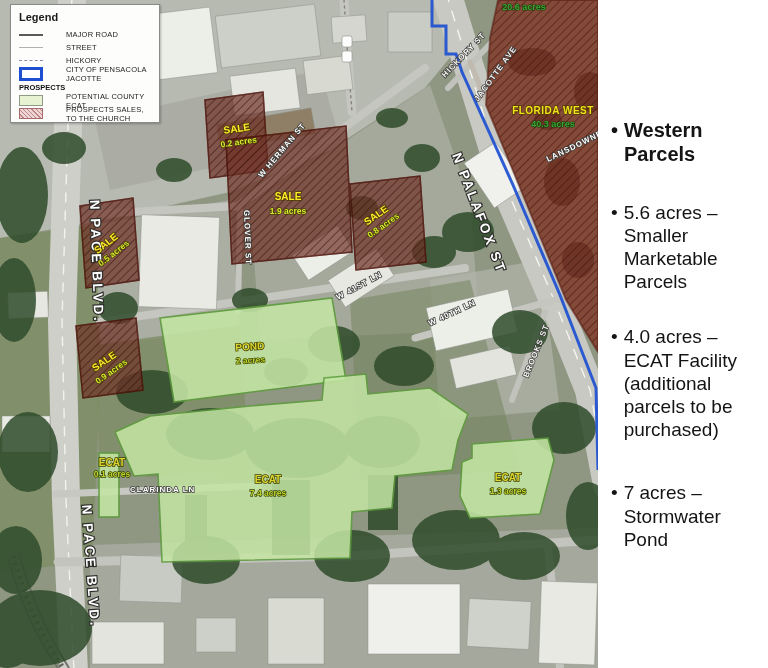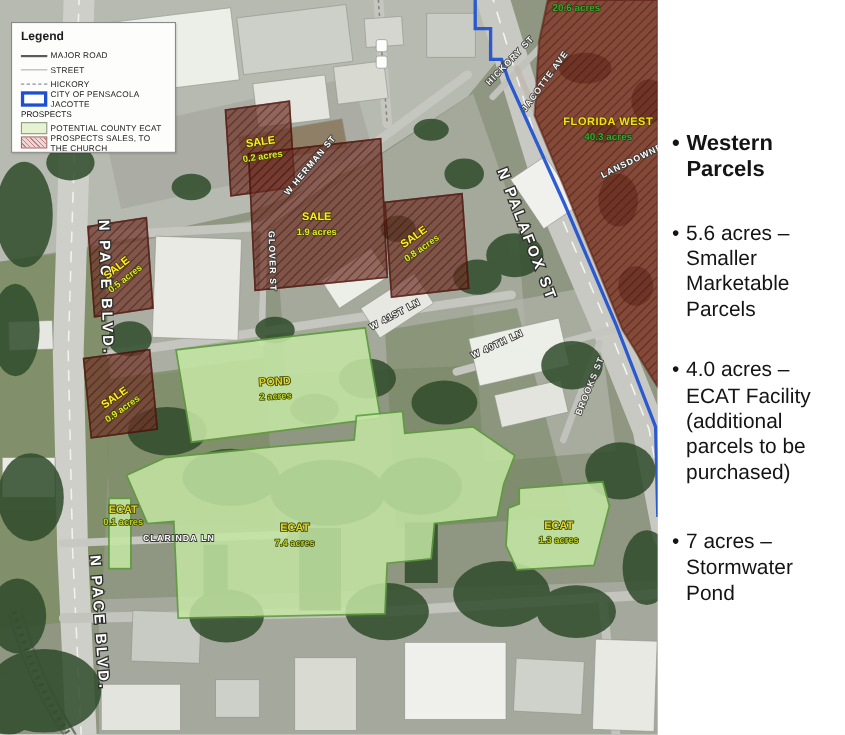--- a/index.html
+++ b/index.html
@@ -24,32 +24,32 @@
   .cl{fill:#ddd52f;font-weight:bold;font-size:10px;text-anchor:middle;
       paint-order:stroke;stroke:#3d4000;stroke-width:1.5px;}
   .ca{fill:#bcd32e;font-weight:bold;font-size:8.5px;text-anchor:middle;
       paint-order:stroke;stroke:#374000;stroke-width:1.3px;}
   .ga{fill:#3da52f;font-weight:bold;font-size:9px;text-anchor:middle;
       paint-order:stroke;stroke:#14380e;stroke-width:1.1px;}
   .fw{fill:#f5e11a;font-weight:bold;font-size:10px;letter-spacing:.5px;text-anchor:middle;
       paint-order:stroke;stroke:#4c3c00;stroke-width:1.3px;}
 
   
-  .legend{position:absolute;left:10px;top:20px;width:150px;background:#fdfdfc;
+  .legend{position:absolute;left:10px;top:4px;width:150px;background:#fdfdfc;
           border:1px solid #8a8a8a;box-shadow:1px 1px 2px rgba(0,0,0,.25);
           padding:6px 8px 2px 8px;box-sizing:border-box;color:#1c1c1c;}
   .legend h3{margin:0 0 5px 0;font-size:11px;font-weight:bold;}
-  .lrow{display:flex;align-items:center;gap:3px;height:13px;font-size:7.5px;
+  .lrow{display:flex;align-items:center;gap:23px;height:13px;font-size:7.5px;
         letter-spacing:.2px;color:#222;}
   .lswatch{width:24px;flex:0 0 24px;display:flex;align-items:center;justify-content:center;}
   .ln-major{width:24px;border-top:2px solid #5a5a5a;}
   .ln-street{width:24px;border-top:1px solid #b0b0b0;}
   .ln-rail{width:24px;border-top:1px dashed #8f8fa8;}
   .bx-bound{width:20px;height:8px;border:3px solid #1d4fd0;background:#fff;}
-  .lsec{font-size:7.5px;font-weight:normal;margin:3px 0 2px 0;color:#111;}
+  .lsec{font-size:7.5px;font-weight:bold;margin:3px 0 2px 0;color:#111;}
   .bx-county{width:22px;height:9px;background:#e7f2d3;border:1px solid #8f9a84;}
   .bx-church{width:22px;height:9px;border:1px solid #a86a6a;
      background:repeating-linear-gradient(45deg,#efd6d6 0 2px,#bd8484 2px 3px);}
 
   
   .sidebar{position:absolute;left:598px;top:0;width:170px;height:668px;background:#ffffff;
            box-sizing:border-box;padding:118px 8px 0 13px;color:#141414;}
   .bullet{display:flex;font-size:19px;line-height:1.22;}
   .bullet .dot{flex:0 0 auto;margin-right:6px;}
   .bullet.b0{font-weight:bold;font-size:20px;margin-top:0;}

